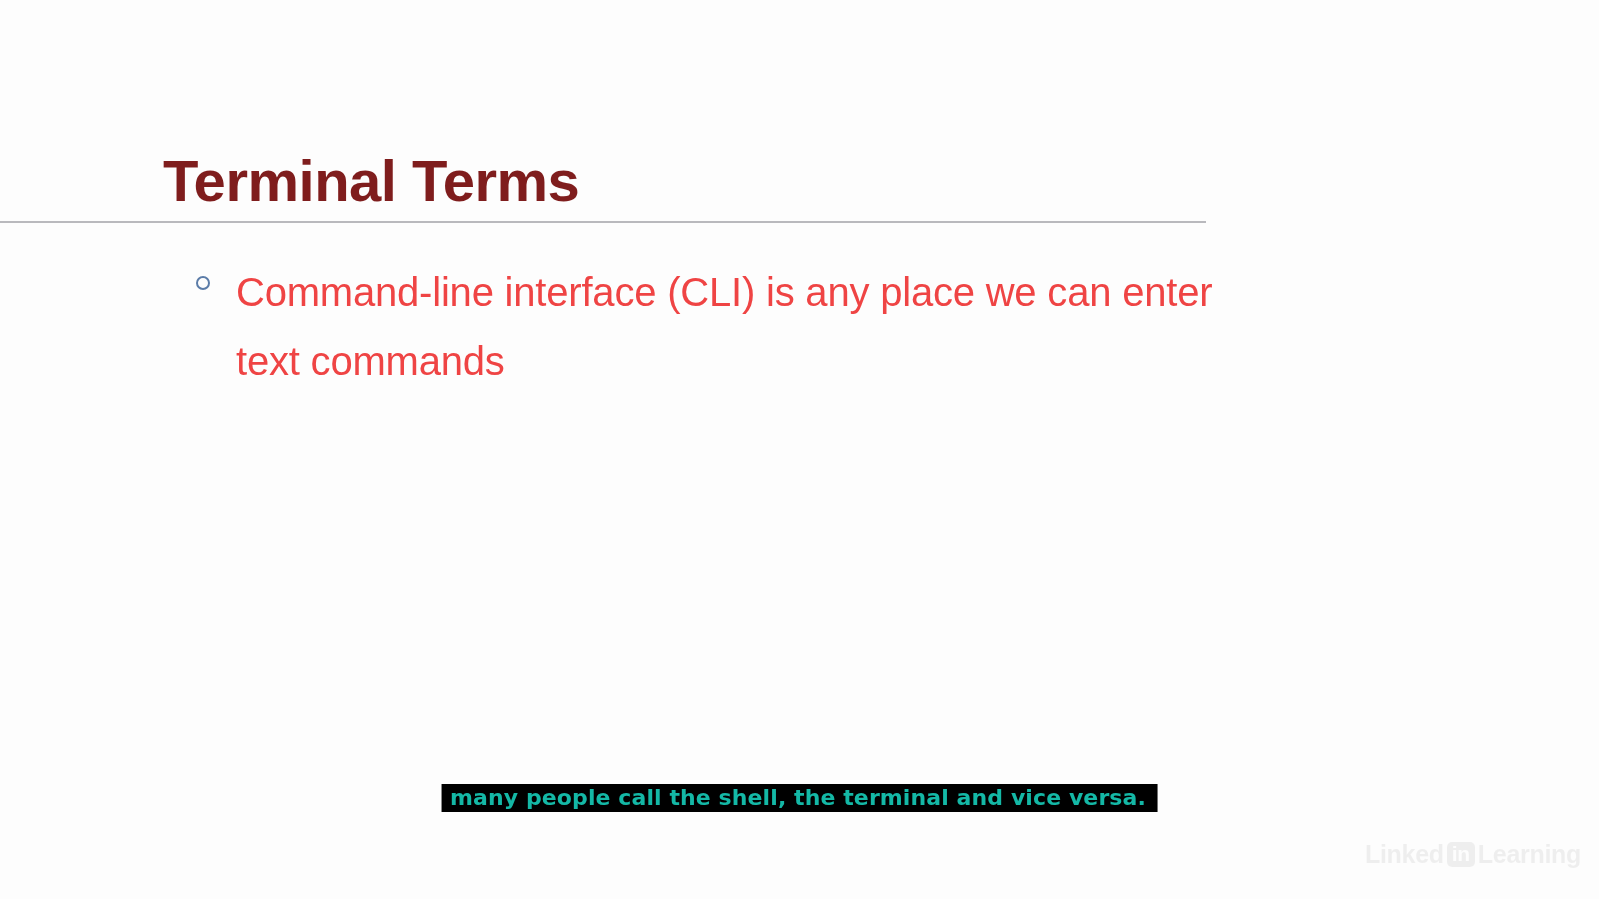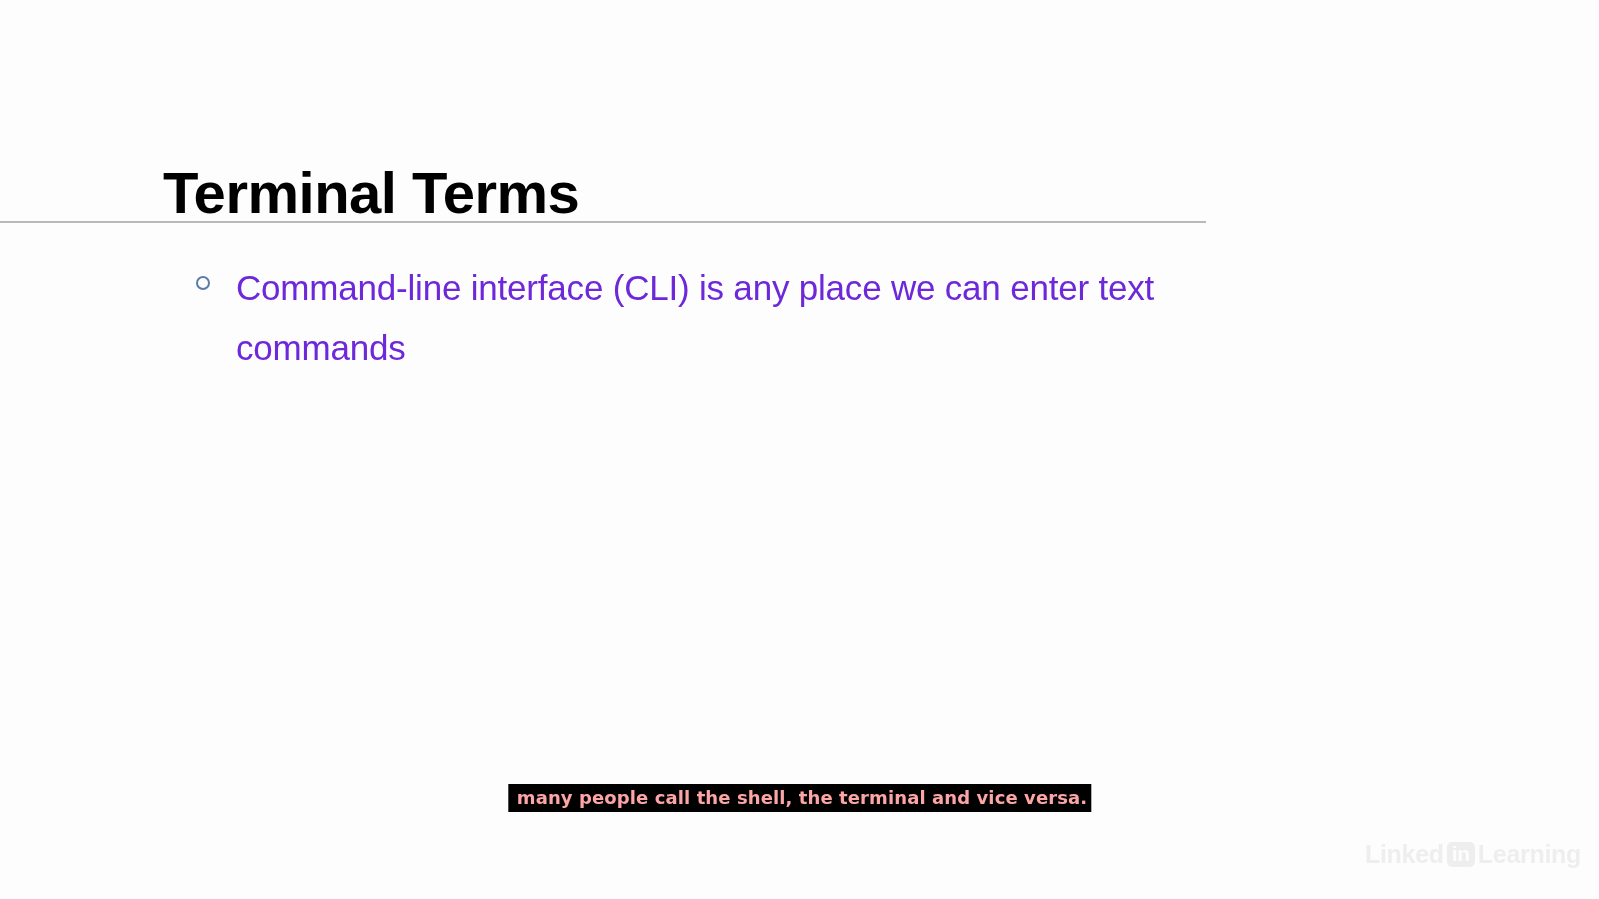--- a/index.html
+++ b/index.html
@@ -19,25 +19,25 @@
   #slide {
     position: absolute;
     inset: 0;
     background: #fdfdfd;
   }
 
   
   #slide-title {
     position: absolute;
     left: 163px;
-    top: 122px;
+    top: 110px;
     font-size: 58px;
     font-weight: 700;
     letter-spacing: -0.5px;
-    color: #000000;
+    color: #7f1d1d;
     line-height: 1.1;
     white-space: nowrap;
   }
 
   
   #title-divider {
     position: absolute;
     left: 0px;
     top: 221px;
     width: 1206px;
@@ -62,40 +62,40 @@
     width: 14px;
     height: 14px;
     border: 2.3px solid #5b7ca8;
     border-radius: 50%;
     box-sizing: border-box;
     margin-top: 18px;
     margin-right: 26px;
   }
   .bullet-text {
     flex: 1 1 auto;
-    font-size: 35px;
+    font-size: 40px;
     line-height: 1.72;
-    color: #6d28d9;
+    color: #ef4444;
     font-weight: 400;
     letter-spacing: -0.2px;
   }
 
   
   #caption-bar {
     position: absolute;
     left: 50%;
     transform: translateX(-50%);
     top: 784px;
     background: #000000;
-    color: #fca5a5;
+    color: #14b8a6;
     font-family: "DejaVu Sans", sans-serif;
-    font-size: 18px;
+    font-size: 22px;
     font-weight: 600;
     line-height: 25px;
-    padding: 1px 4px 2px 9px;
+    padding: 1px 12px 2px 9px;
     white-space: nowrap;
     letter-spacing: 0.1px;
   }
 
   
   #watermark {
     position: absolute;
     right: 18px;
     bottom: 32px;
     display: flex;

